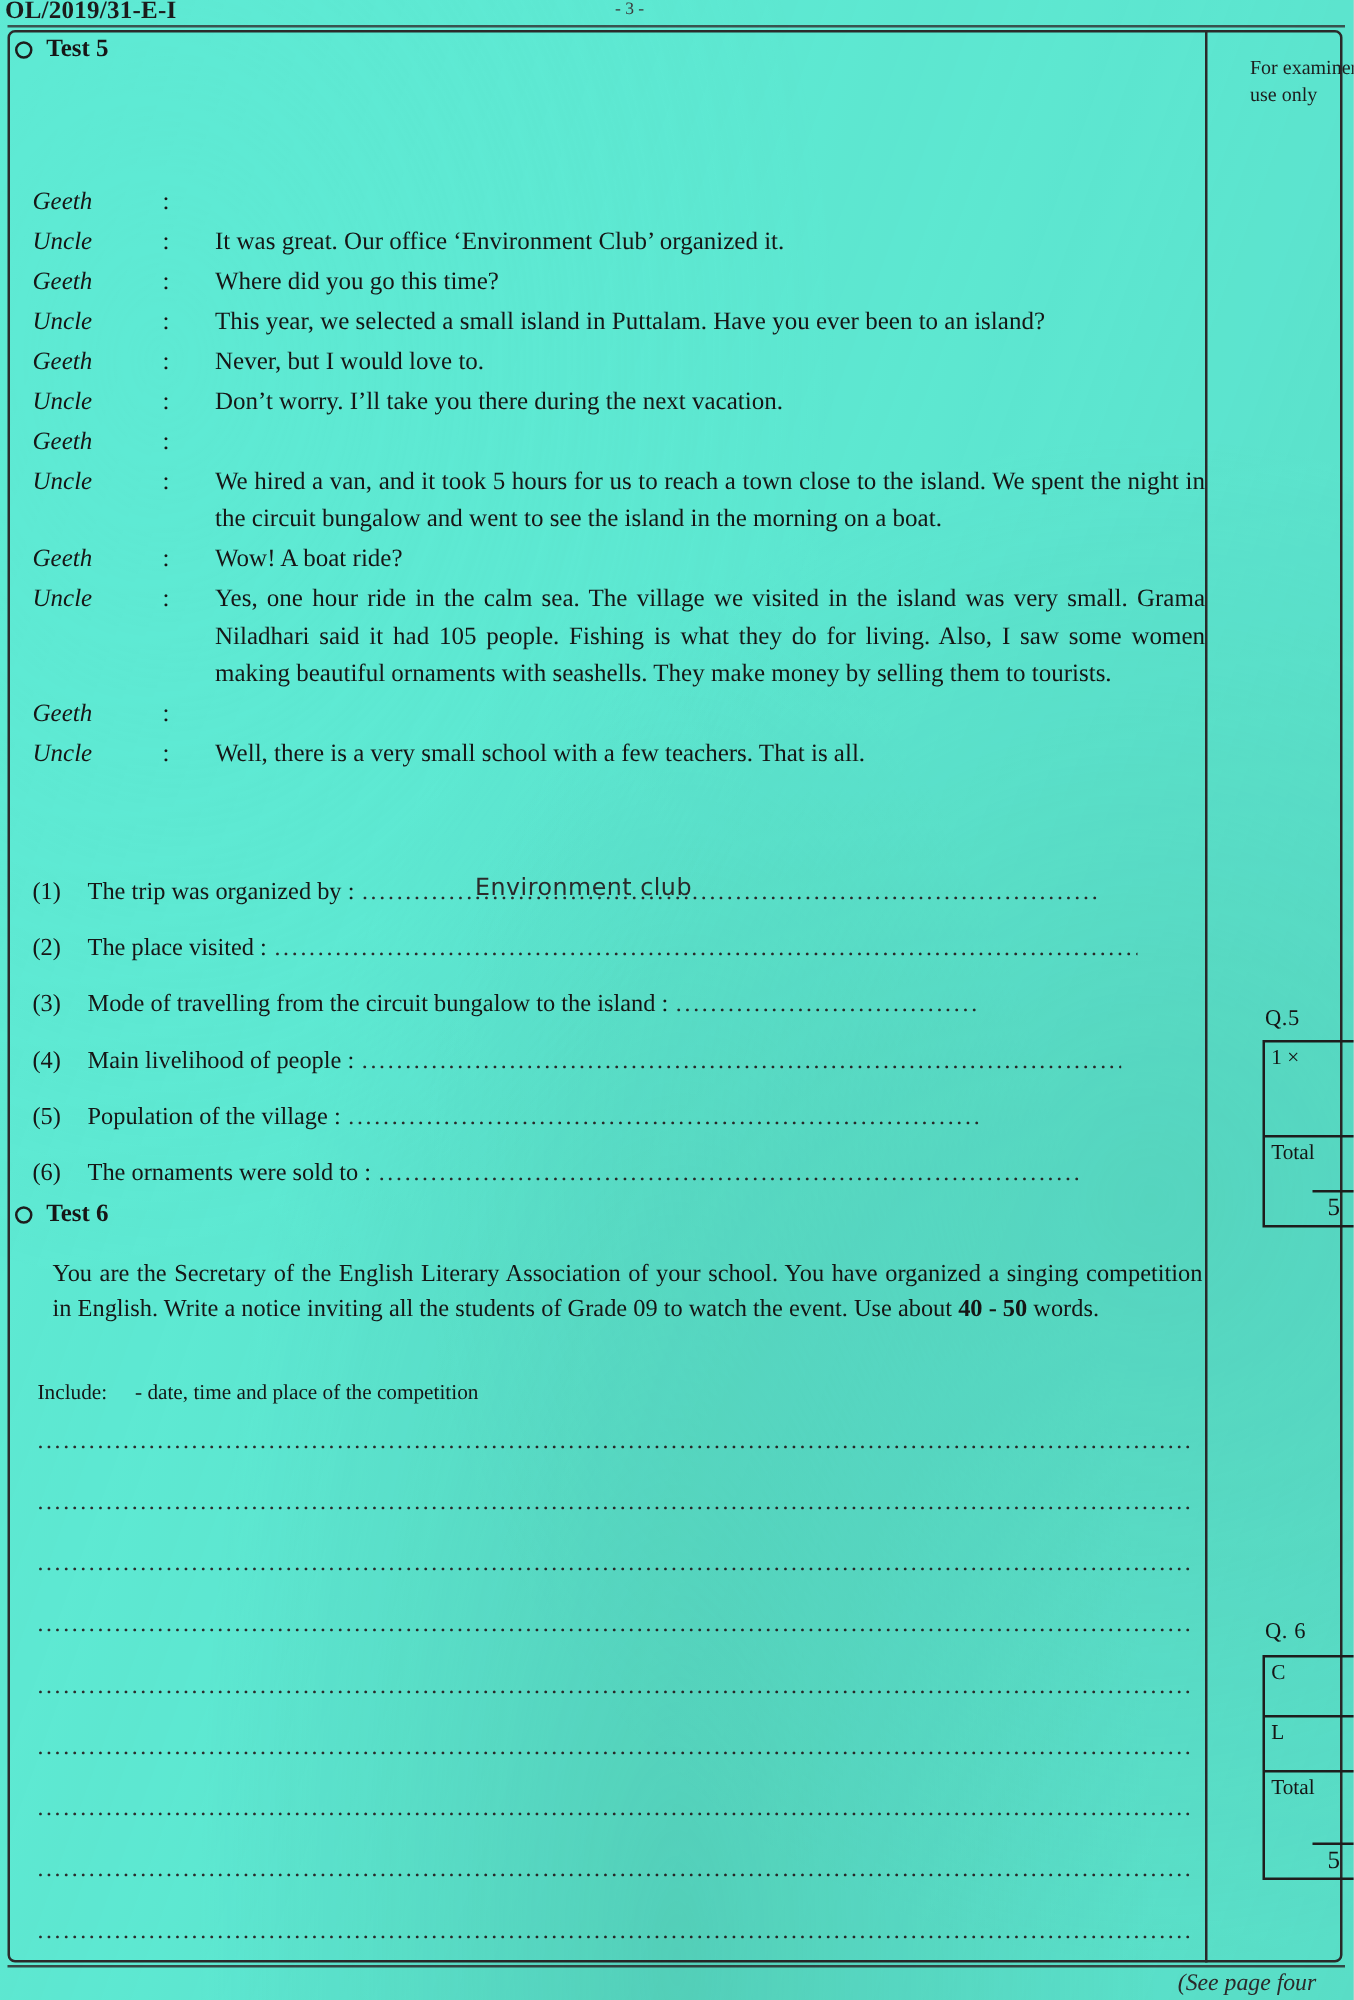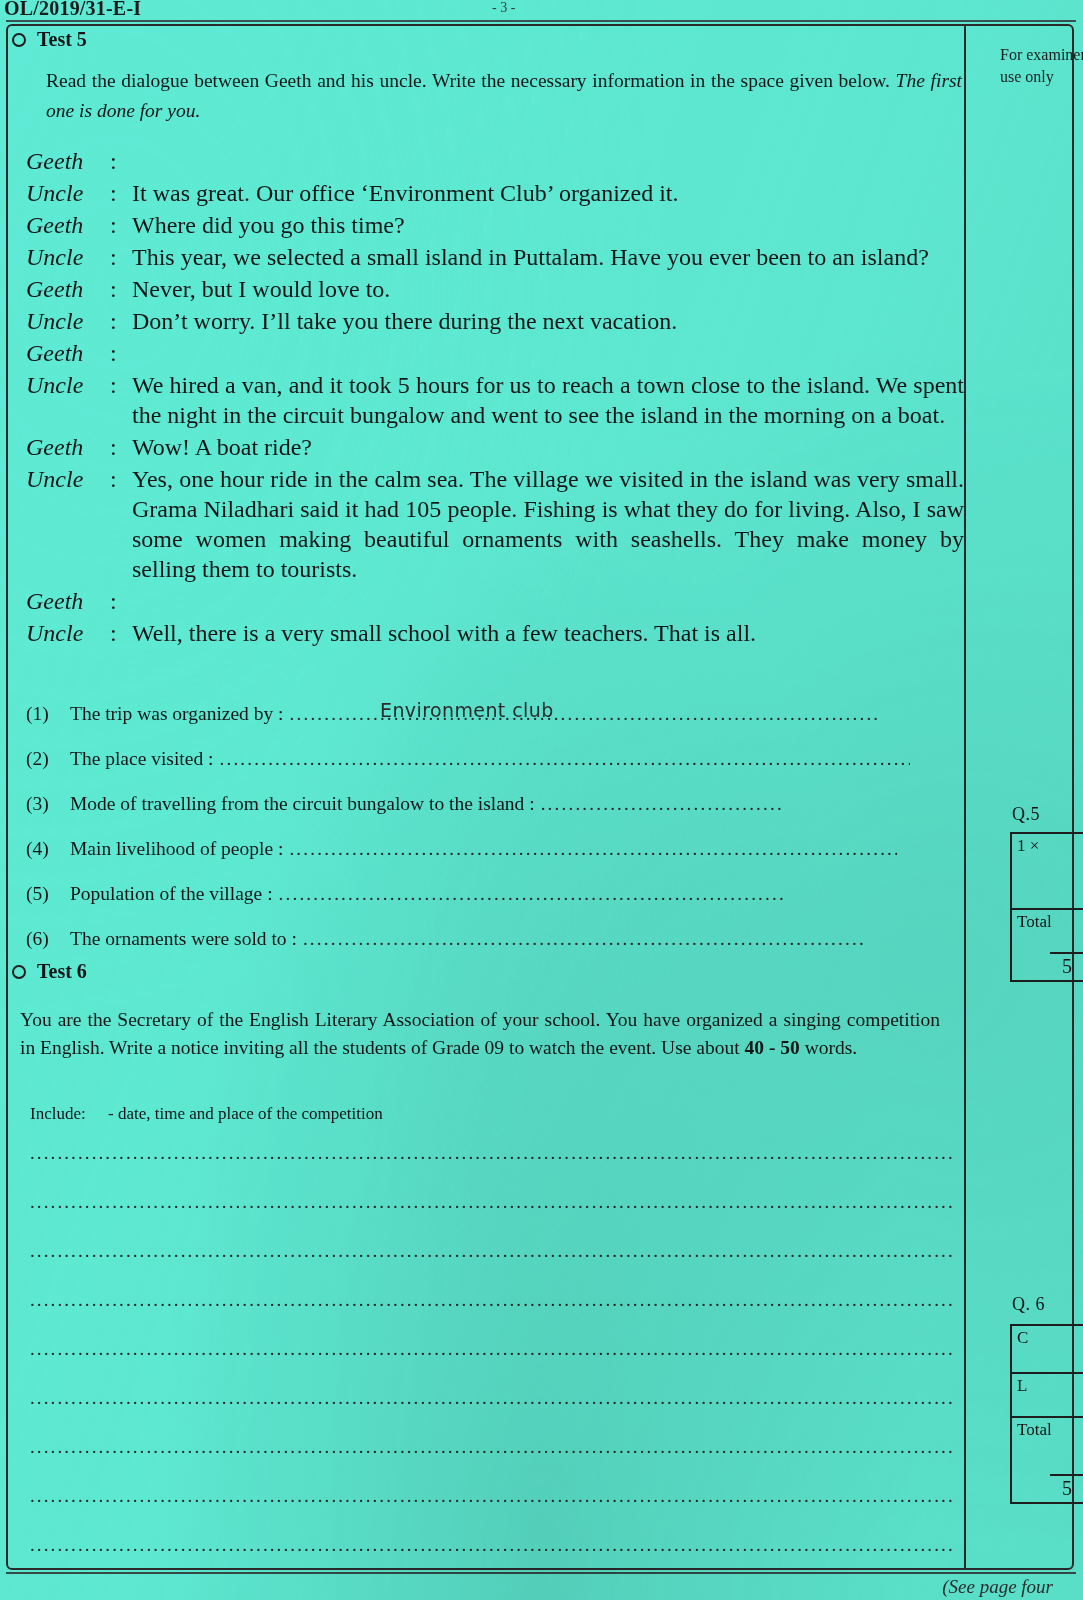--- a/index.html
+++ b/index.html
@@ -162,23 +162,24 @@
 
   
   .dlg {
     position: absolute;
     left: 26px;
     top: 146px;
     width: 938px;
   }
   .dlg-row {
     display: flex;
-    font-size: 24px;
+    font-size: 20px;
     line-height: 30px;
     margin-bottom: 2px;
+    gap: 20px;
   }
   .dlg-spk {
     width: 84px;
     flex: 0 0 84px;
     font-style: italic;
   }
   .dlg-colon {
     width: 22px;
     flex: 0 0 22px;
   }
@@ -220,21 +221,21 @@
     position: absolute;
     font-family: "DejaVu Sans", sans-serif;
     font-size: 19px;
     color: #2b2b2b;
     letter-spacing: 0.4px;
   }
 
   
   .t6-body {
     position: absolute;
-    left: 20px;
+    left: 42px;
     top: 1006px;
     width: 920px;
     font-size: 19.5px;
     line-height: 28px;
     text-align: justify;
   }
   .t6-body b { font-weight: bold; }
   .t6-include {
     position: absolute;
     left: 30px;
@@ -323,23 +324,20 @@
         </span>
       </div>
     </div>
   </div>
 
   <div class="test-head" style="left:12px; top:28px;">
     <span class="bullet-circle"></span>
     <span>Test 5</span>
   </div>
 
-  <div class="intro" style="left:46px; top:66px; width:916px;">
-    <span>Read the dialogue between Geeth and his uncle. Write the necessary information in the space given below. </span><i>The first one is done for you.</i>
-  </div>
 
   <div class="dlg">
     <div class="dlg-row">
       <span class="dlg-spk">Geeth</span>
       <span class="dlg-colon">:</span>
     </div>
     <div class="dlg-row">
       <span class="dlg-spk">Uncle</span>
       <span class="dlg-colon">:</span>
       <span class="dlg-txt">It was great. Our office ‘Environment Club’ organized it.</span>

